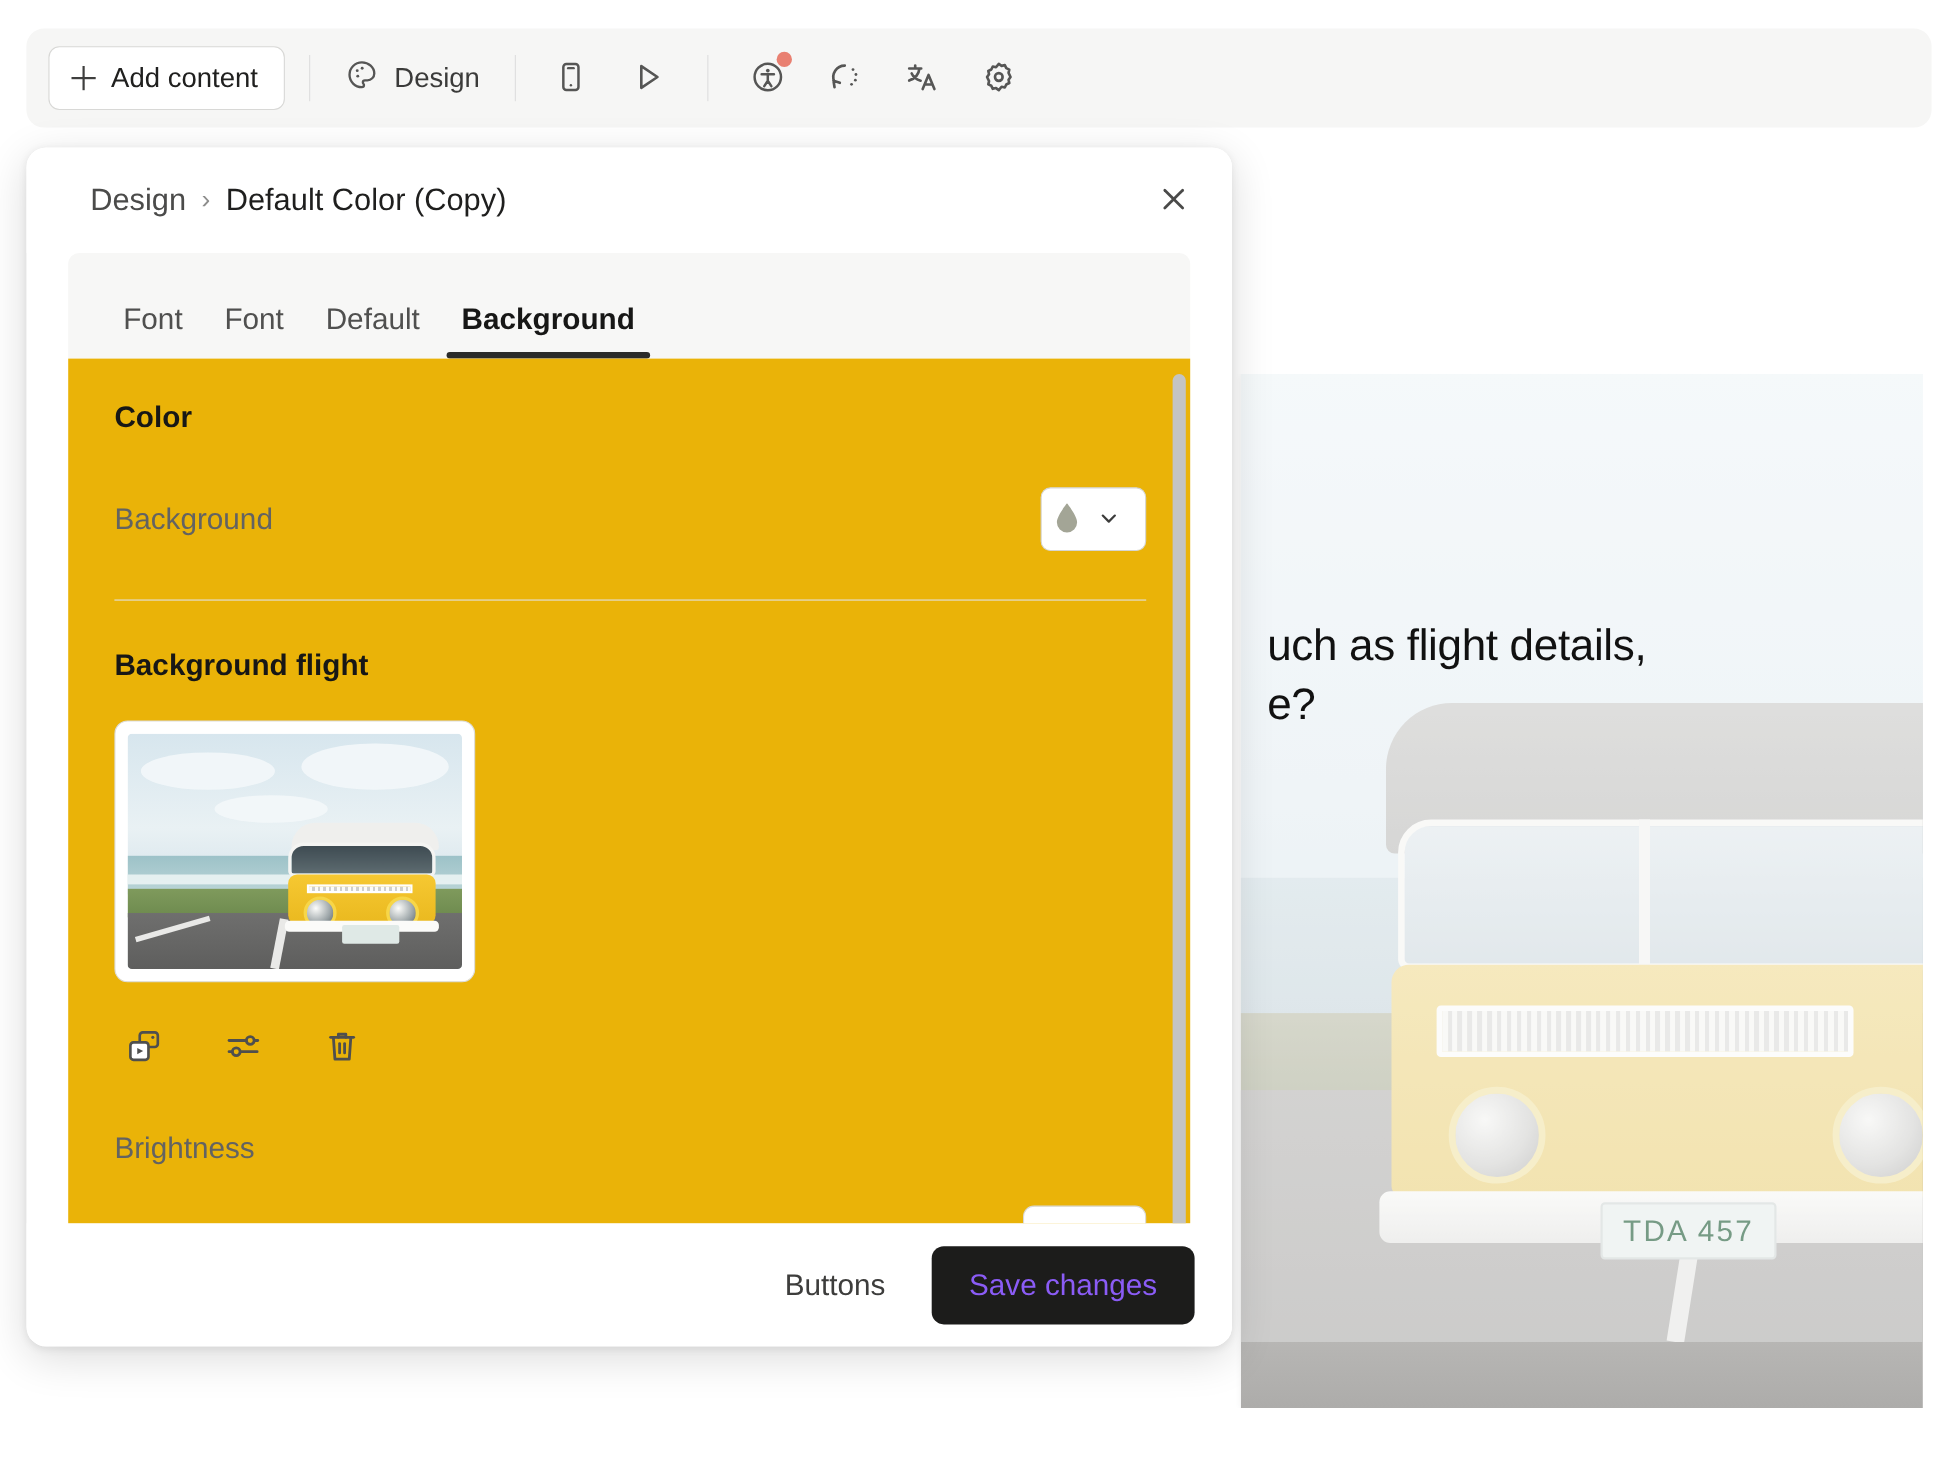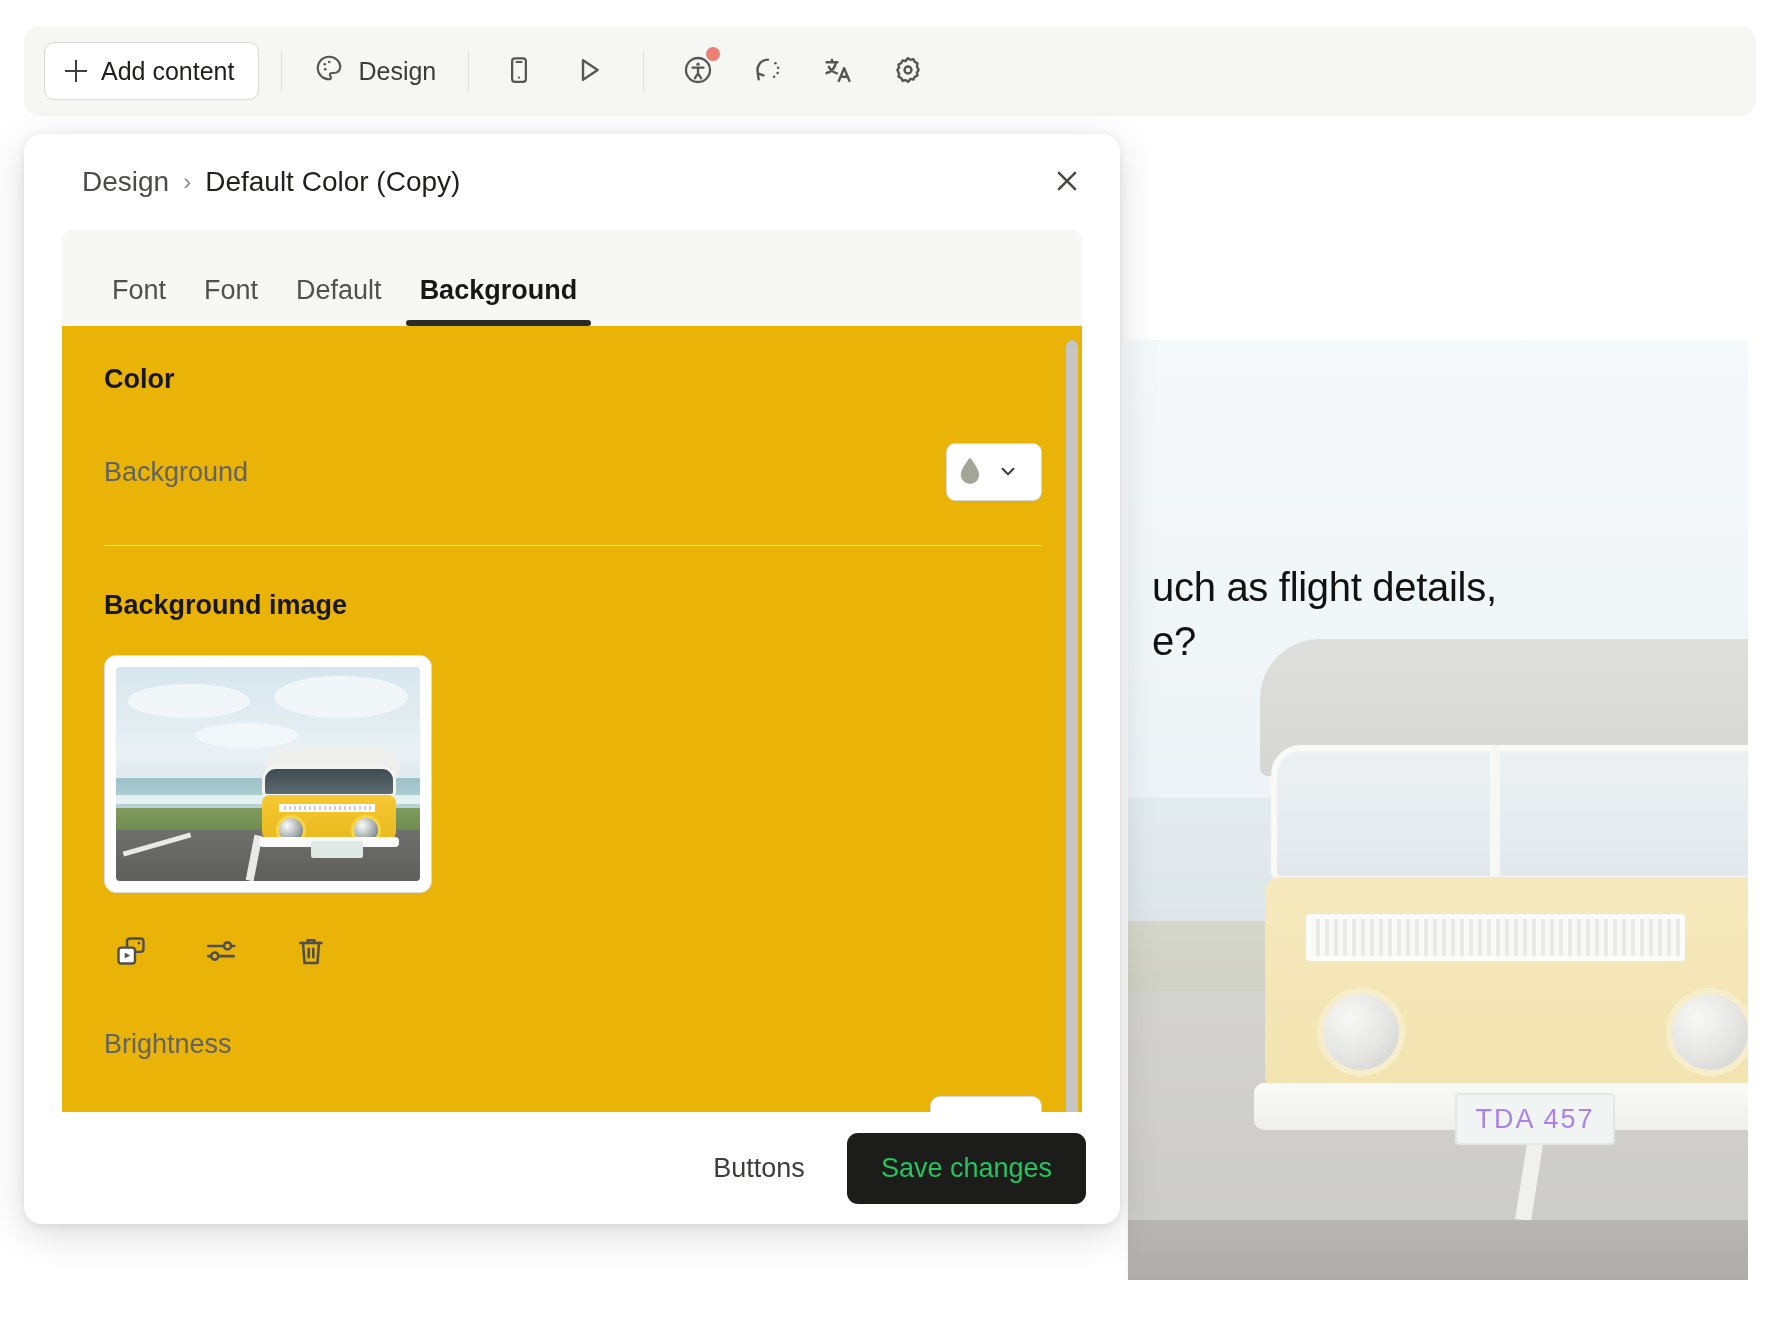--- a/index.html
+++ b/index.html
@@ -124,21 +124,21 @@
   .bumper-big {
     position: absolute; left: 1%; top: 84%; width: 98%; height: 9%;
     background: linear-gradient(180deg,#f6f6f4,#e3e3e1);
     border-radius: 10px;
   }
   .plate-big {
     position: absolute; left: 36%; top: 86%; width: 160px; height: 52px;
     background: #e6eceb; border: 2px solid #cfd6d5; border-radius: 4px;
     display: flex; align-items: center; justify-content: center;
     font-family: "Liberation Sans", sans-serif;
-    font-size: 27px; color: #6d28d9; letter-spacing: 2px;
+    font-size: 27px; color: #14532d; letter-spacing: 2px;
   }
   .overstrip { position: absolute; left: 0; top: 0; width: 100%; height: 100%; background: rgba(255,255,255,.42); pointer-events: none; }
 
   
   .panel {
     position: absolute; left: 24px; top: 134px;
     width: 1096px; height: 1090px;
     background: #ffffff;
     border-radius: 18px;
     box-shadow: 0 10px 40px rgba(0,0,0,.14), 0 2px 8px rgba(0,0,0,.08);
@@ -256,21 +256,21 @@
     flex: 0 0 112px; height: 112px; background: #fff;
     display: flex; align-items: center; justify-content: flex-end;
     gap: 20px; padding: 0 34px;
   }
   .revert-btn {
     font-size: 27px; color: #3d3d3c; background: none; border: none;
     padding: 14px 22px; border-radius: 9px; cursor: pointer;
     font-family: "Liberation Sans", sans-serif;
   }
   .save-btn {
-    font-size: 27px; color: #22c55e; background: #1c1c1b; border: none;
+    font-size: 27px; color: #8b5cf6; background: #1c1c1b; border: none;
     padding: 20px 34px; border-radius: 11px; cursor: pointer;
     font-family: "Liberation Sans", sans-serif;
   }
 </style>
 </head>
 <body>
 
 <div class="stage">
 
   <div class="canvas-wrap">
@@ -431,21 +431,21 @@
             <span>
               <svg width="22" height="22" viewBox="0 0 24 24" fill="none" stroke="#3d3d3c" stroke-width="2.2" stroke-linecap="round" stroke-linejoin="round">
                 <polyline points="6,9.5 12,15.5 18,9.5"></polyline>
               </svg>
             </span>
           </button>
         </div>
 
         <div class="divider"></div>
 
-        <div class="sec-title2">Background image</div>
+        <div class="sec-title2">Background flight</div>
 
         <div class="thumb-frame">
           <div class="thumb">
             <div class="t-sky"></div>
             <div class="t-cloud" style="left:4%; top:8%; width:40%; height:16%;"></div>
             <div class="t-cloud" style="left:52%; top:4%; width:44%; height:20%;"></div>
             <div class="t-cloud" style="left:26%; top:26%; width:34%; height:12%;"></div>
             <div class="t-sea"></div>
             <div class="t-surf"></div>
             <div class="t-grass"></div>

